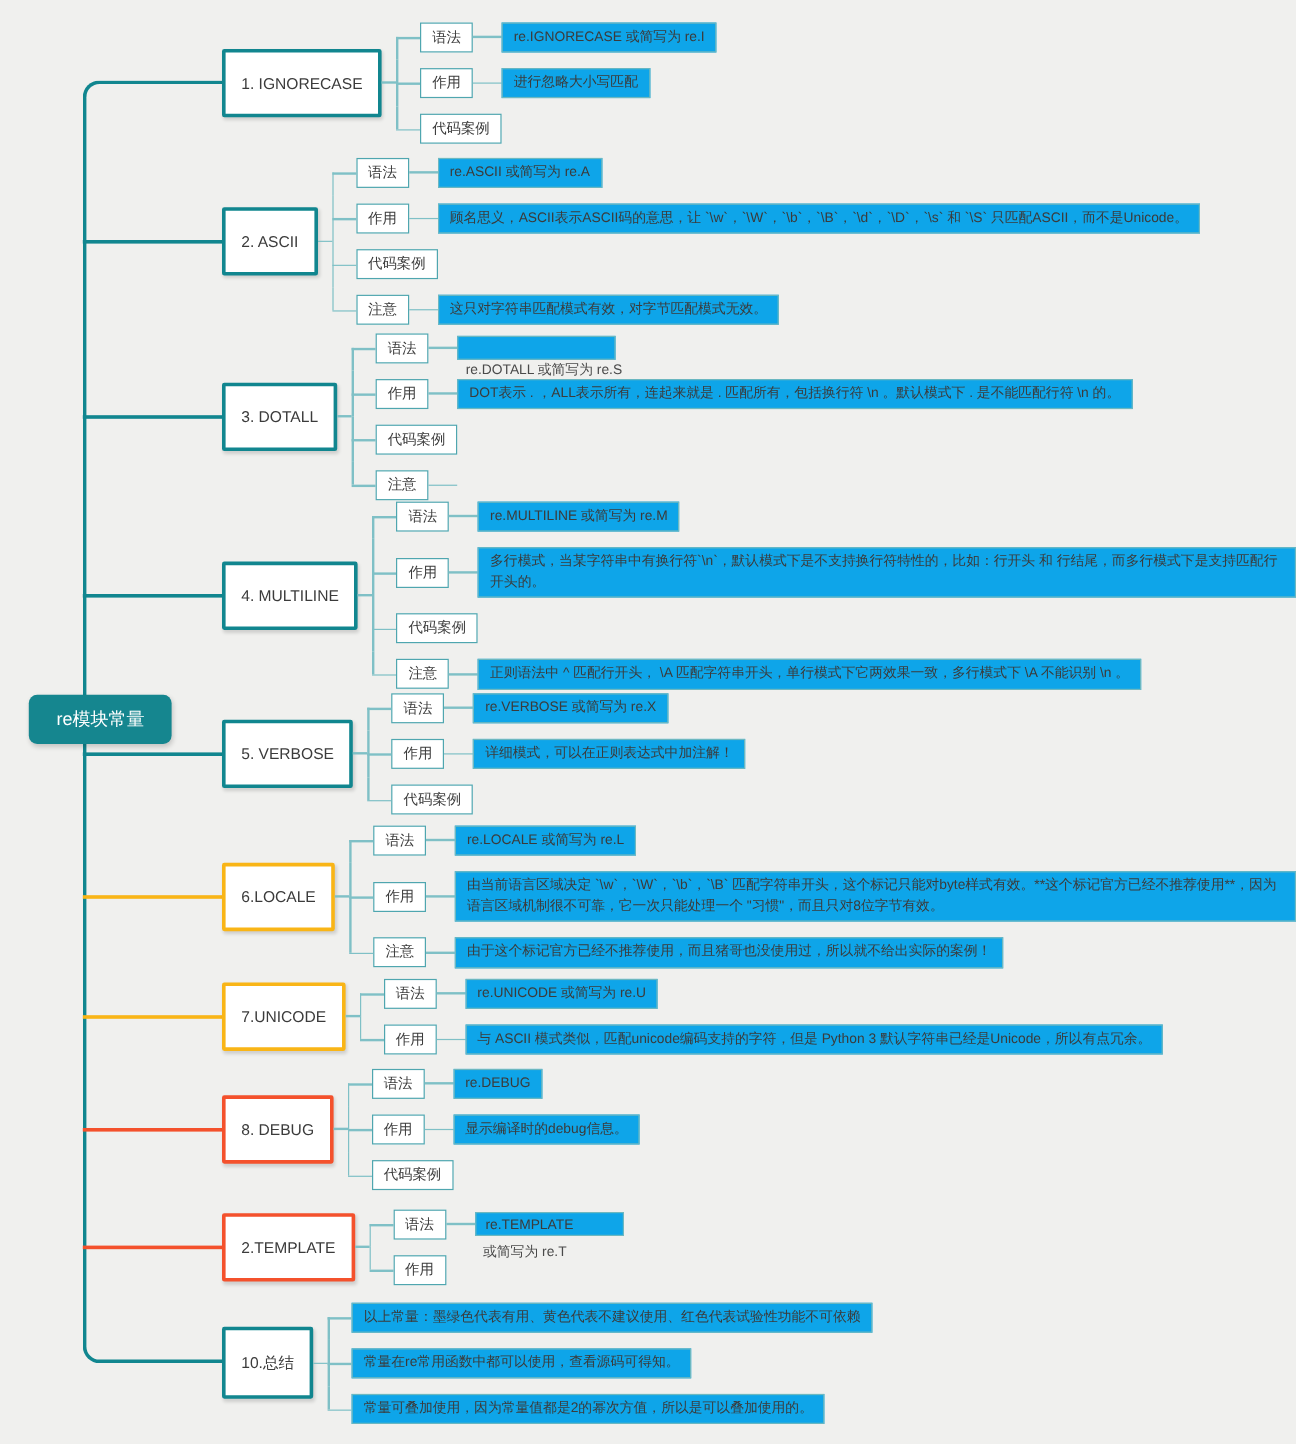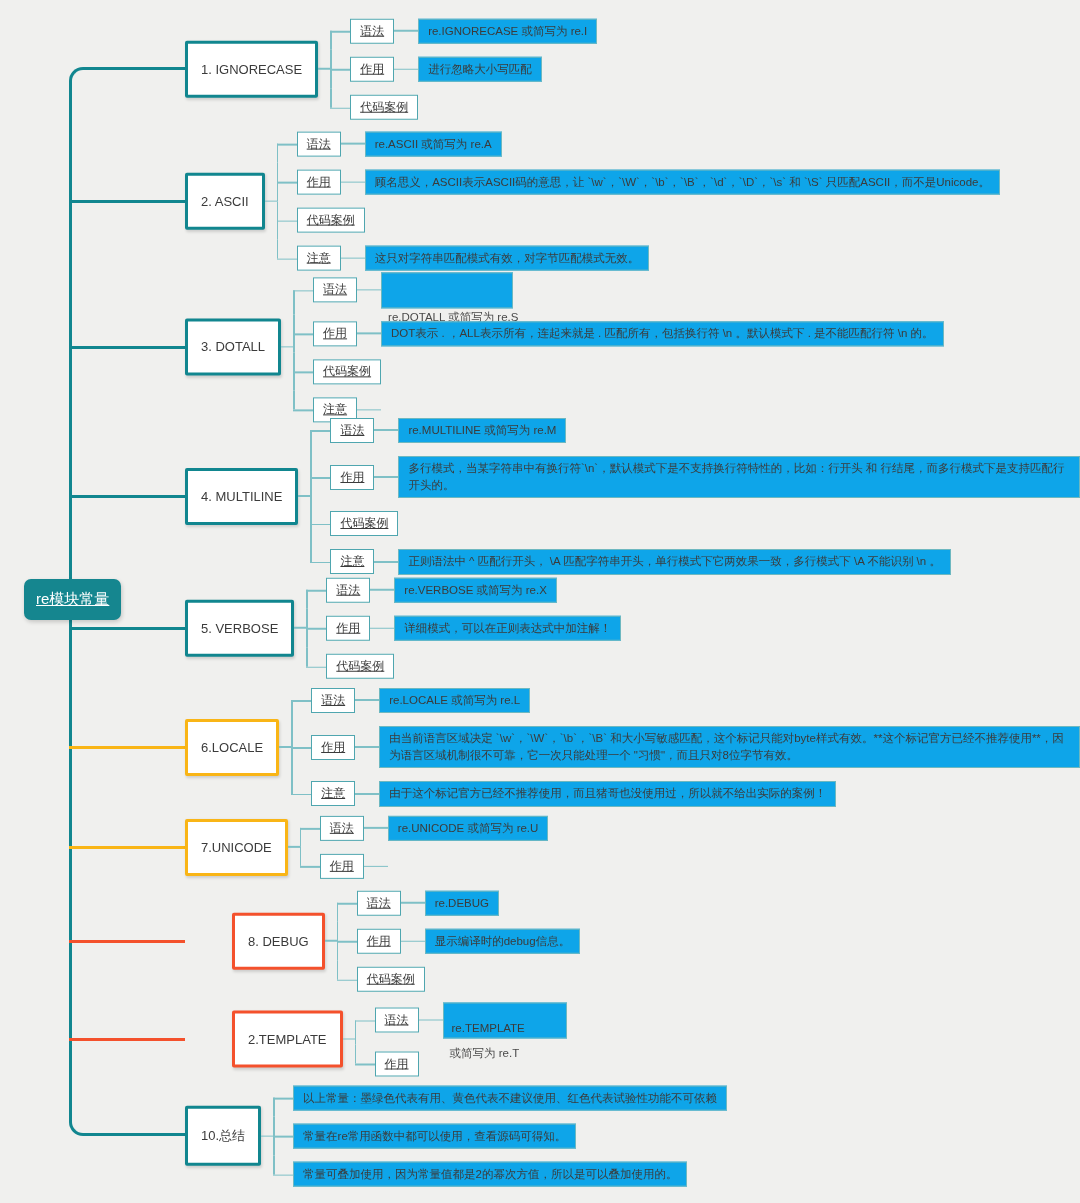--- a/index.html
+++ b/index.html
@@ -9,44 +9,44 @@
   
   .trunk{position:absolute;left:69px;top:67px;width:116px;height:1069px;
          border-left:3px solid #11868f;border-top:3px solid #11868f;border-bottom:3px solid #11868f;
          border-radius:14px 0 0 14px;box-sizing:border-box;}
   .sline{position:absolute;left:69px;width:116px;height:3px;background:#11868f;}
   .sline.yellow{background:#f9b516;}
   .sline.orange{background:#f4512c;}
 
   
   .root{position:absolute;left:24px;top:579px;z-index:3;background:#15868f;color:#fff;
-        font-size:15px;padding:11px 12px;border-radius:7px;white-space:nowrap;
-        box-shadow:1px 2px 4px rgba(0,0,0,.18);text-decoration:underline;}
+        font-size:15px;padding:11px 23px;border-radius:7px;white-space:nowrap;
+        box-shadow:1px 2px 4px rgba(0,0,0,.18);}
 
   
   .branch{position:absolute;left:185px;transform:translateY(-50%);display:flex;align-items:center;z-index:2;}
   .bnode{background:#fff;border:3px solid #11868f;padding:18px 13px;font-size:13px;white-space:nowrap;
          border-radius:2px;box-shadow:1px 2px 3px rgba(0,0,0,.14);}
   .bnode.yellow{border-color:#f9b516;}
-  .bnode.orange{border-color:#f4512c;margin-left:47px;}
+  .bnode.orange{border-color:#f4512c;}
   .blink{width:12px;height:1.6px;background:#7fc0c6;flex:none;}
 
   .children{display:flex;flex-direction:column;justify-content:center;}
   .child{position:relative;display:flex;align-items:center;padding:6.5px 0 6.5px 20px;}
   .child::before{content:'';position:absolute;left:0;top:50%;width:20px;height:1.6px;background:#7fc0c6;}
   .child::after{content:'';position:absolute;left:0;top:0;bottom:0;width:1.6px;background:#7fc0c6;}
   .child:first-child::after{top:50%;}
   .child:last-child::after{bottom:50%;}
   .child:first-child:last-child::after{display:none;}
 
-  .kbox{background:#fff;border:1.5px solid #4fa6af;padding:3px 9px;font-size:12px;white-space:nowrap;flex:none;text-decoration:underline;}
+  .kbox{background:#fff;border:1.5px solid #4fa6af;padding:3px 9px;font-size:12px;white-space:nowrap;flex:none;}
   .lline{width:24px;height:1.4px;background:#7fc0c6;flex:none;}
   .lbox{background:#0ea5e9;border:1.3px solid #6db8c0;padding:3px 9px;font-size:11.5px;
         max-width:740px;line-height:1.5;}
-  .lbox.of{position:relative;height:36px;box-sizing:border-box;padding:16px 8px;font-size:11.5px;}
+  .lbox.of{position:relative;height:20px;box-sizing:border-box;padding:2px 8px;font-size:11.5px;}
   .of .below{position:absolute;left:6px;top:calc(100% + 2px);white-space:nowrap;color:#4a4a4a;}
   .of .below.far{top:calc(100% + 7px);}
 </style>
 </head>
 <body>
 
 <div class="canvas">
 
   <div class="trunk"></div>
   <div class="sline" style="top:199.5px"></div>
@@ -181,21 +181,21 @@
     <div class="blink"></div>
     <div class="children">
       <div class="child">
         <div class="kbox">语法</div>
         <div class="lline"></div>
         <div class="lbox">re.LOCALE 或简写为 re.L</div>
       </div>
       <div class="child">
         <div class="kbox">作用</div>
         <div class="lline"></div>
-        <div class="lbox">由当前语言区域决定 `\w`，`\W`，`\b`，`\B` 和大小写敏感匹配，这个标记只能对byte样式有效。**这个标记官方已经不推荐使用**，因为语言区域机制很不可靠，它一次只能处理一个 "习惯"，而且只对8位字节有效。</div>
+        <div class="lbox">由当前语言区域决定 `\w`，`\W`，`\b`，`\B` 匹配字符串开头，这个标记只能对byte样式有效。**这个标记官方已经不推荐使用**，因为语言区域机制很不可靠，它一次只能处理一个 "习惯"，而且只对8位字节有效。</div>
       </div>
       <div class="child">
         <div class="kbox">注意</div>
         <div class="lline"></div>
         <div class="lbox">由于这个标记官方已经不推荐使用，而且猪哥也没使用过，所以就不给出实际的案例！</div>
       </div>
     </div>
   </div>
 
   <div class="branch" style="top:847px">
@@ -203,20 +203,21 @@
     <div class="blink"></div>
     <div class="children">
       <div class="child">
         <div class="kbox">语法</div>
         <div class="lline"></div>
         <div class="lbox">re.UNICODE 或简写为 re.U</div>
       </div>
       <div class="child">
         <div class="kbox">作用</div>
         <div class="lline"></div>
+        <div class="lbox">与 ASCII 模式类似，匹配unicode编码支持的字符，但是 Python 3 默认字符串已经是Unicode，所以有点冗余。</div>
       </div>
     </div>
   </div>
 
   <div class="branch" style="top:941px">
     <div class="bnode orange">8. DEBUG</div>
     <div class="blink"></div>
     <div class="children">
       <div class="child">
         <div class="kbox">语法</div>

